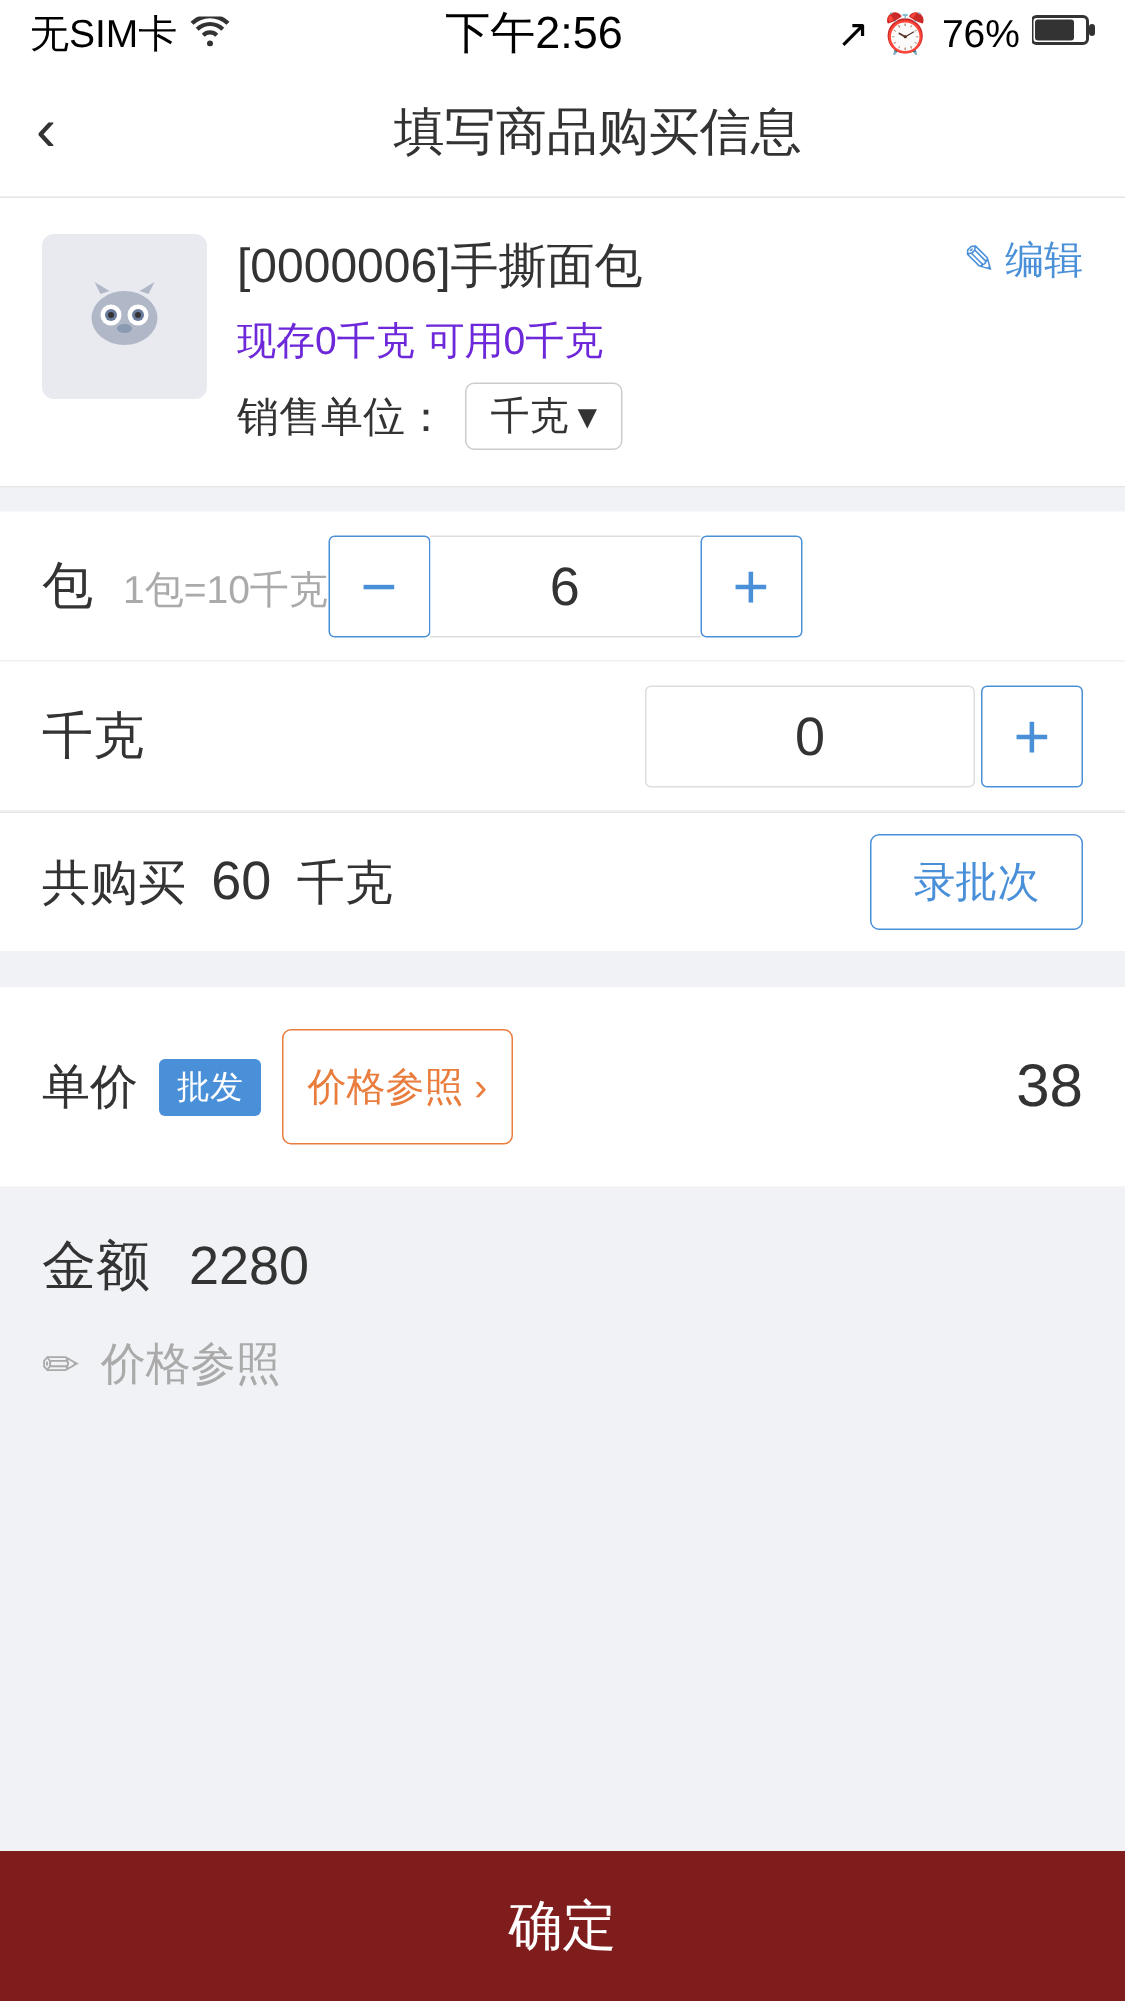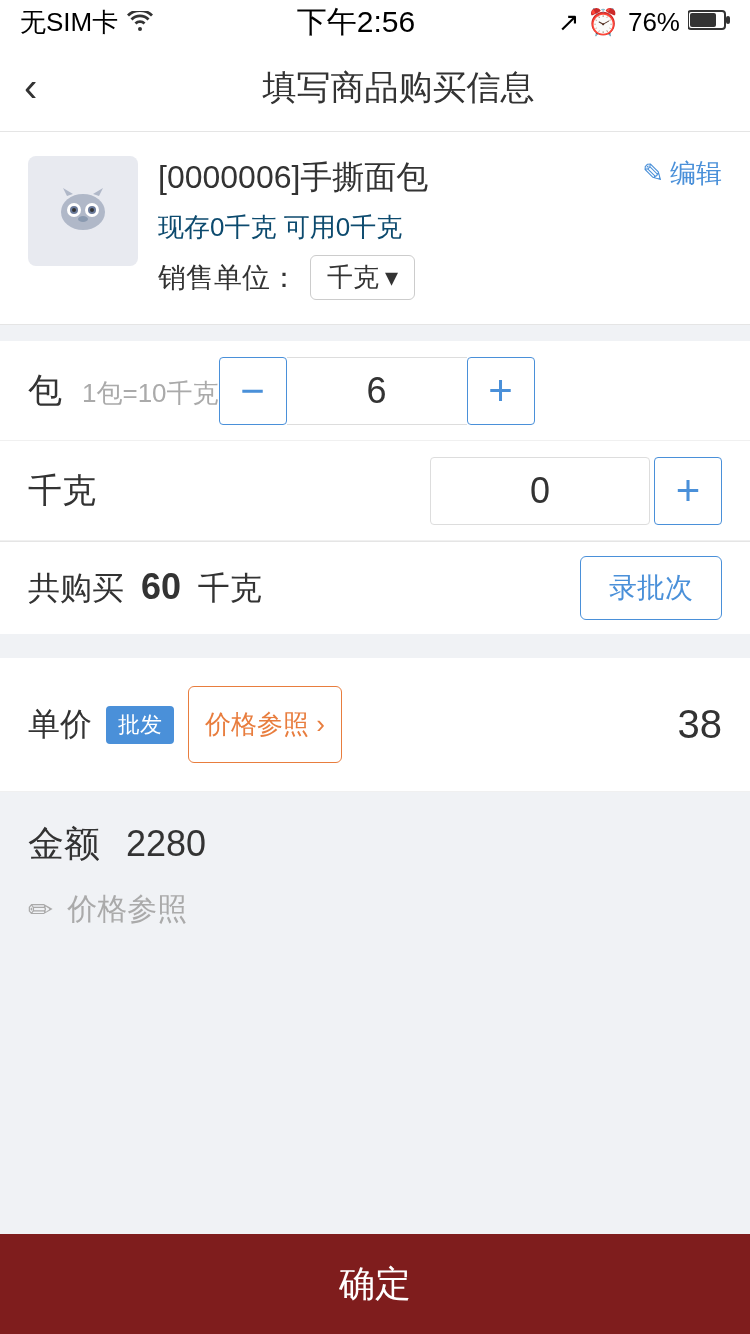--- a/index.html
+++ b/index.html
@@ -92,21 +92,21 @@
       flex: 1;
     }
     .product-name {
       font-size: 32px;
       color: #333;
       font-weight: 500;
       margin-bottom: 10px;
     }
     .product-stock {
       font-size: 26px;
-      color: #0c4a6e;
+      color: #6d28d9;
       margin-bottom: 10px;
     }
     .product-unit-row {
       display: flex;
       align-items: center;
       gap: 12px;
       font-size: 28px;
       color: #333;
     }
     .unit-select {
@@ -378,21 +378,21 @@
     <div class="qty-controls">
       <input class="qty-input qty-input-no-left" value="0" type="text" style="width: 220px; border: 1px solid rgb(221, 221, 221); border-radius: 4px;">
       <div class="qty-btn" style="margin-left:4px;">+</div>
     </div>
   </div>
 </div>
 
 <div class="total-row">
   <div class="total-text">
     <span>共购买</span>
-    <span style="margin:0 8px;font-size:36px;font-weight:700;">60</span>
+    <span style="margin:0 8px;font-size:36px;font-weight:400;">60</span>
     <span>千克</span>
   </div>
   <button class="batch-btn">录批次</button>
 </div>
 
 <div style="height:16px;background:#f0f2f5;"></div>
 
 <div class="price-section">
   <div class="price-label-row">
     <span class="price-label">单价</span>

